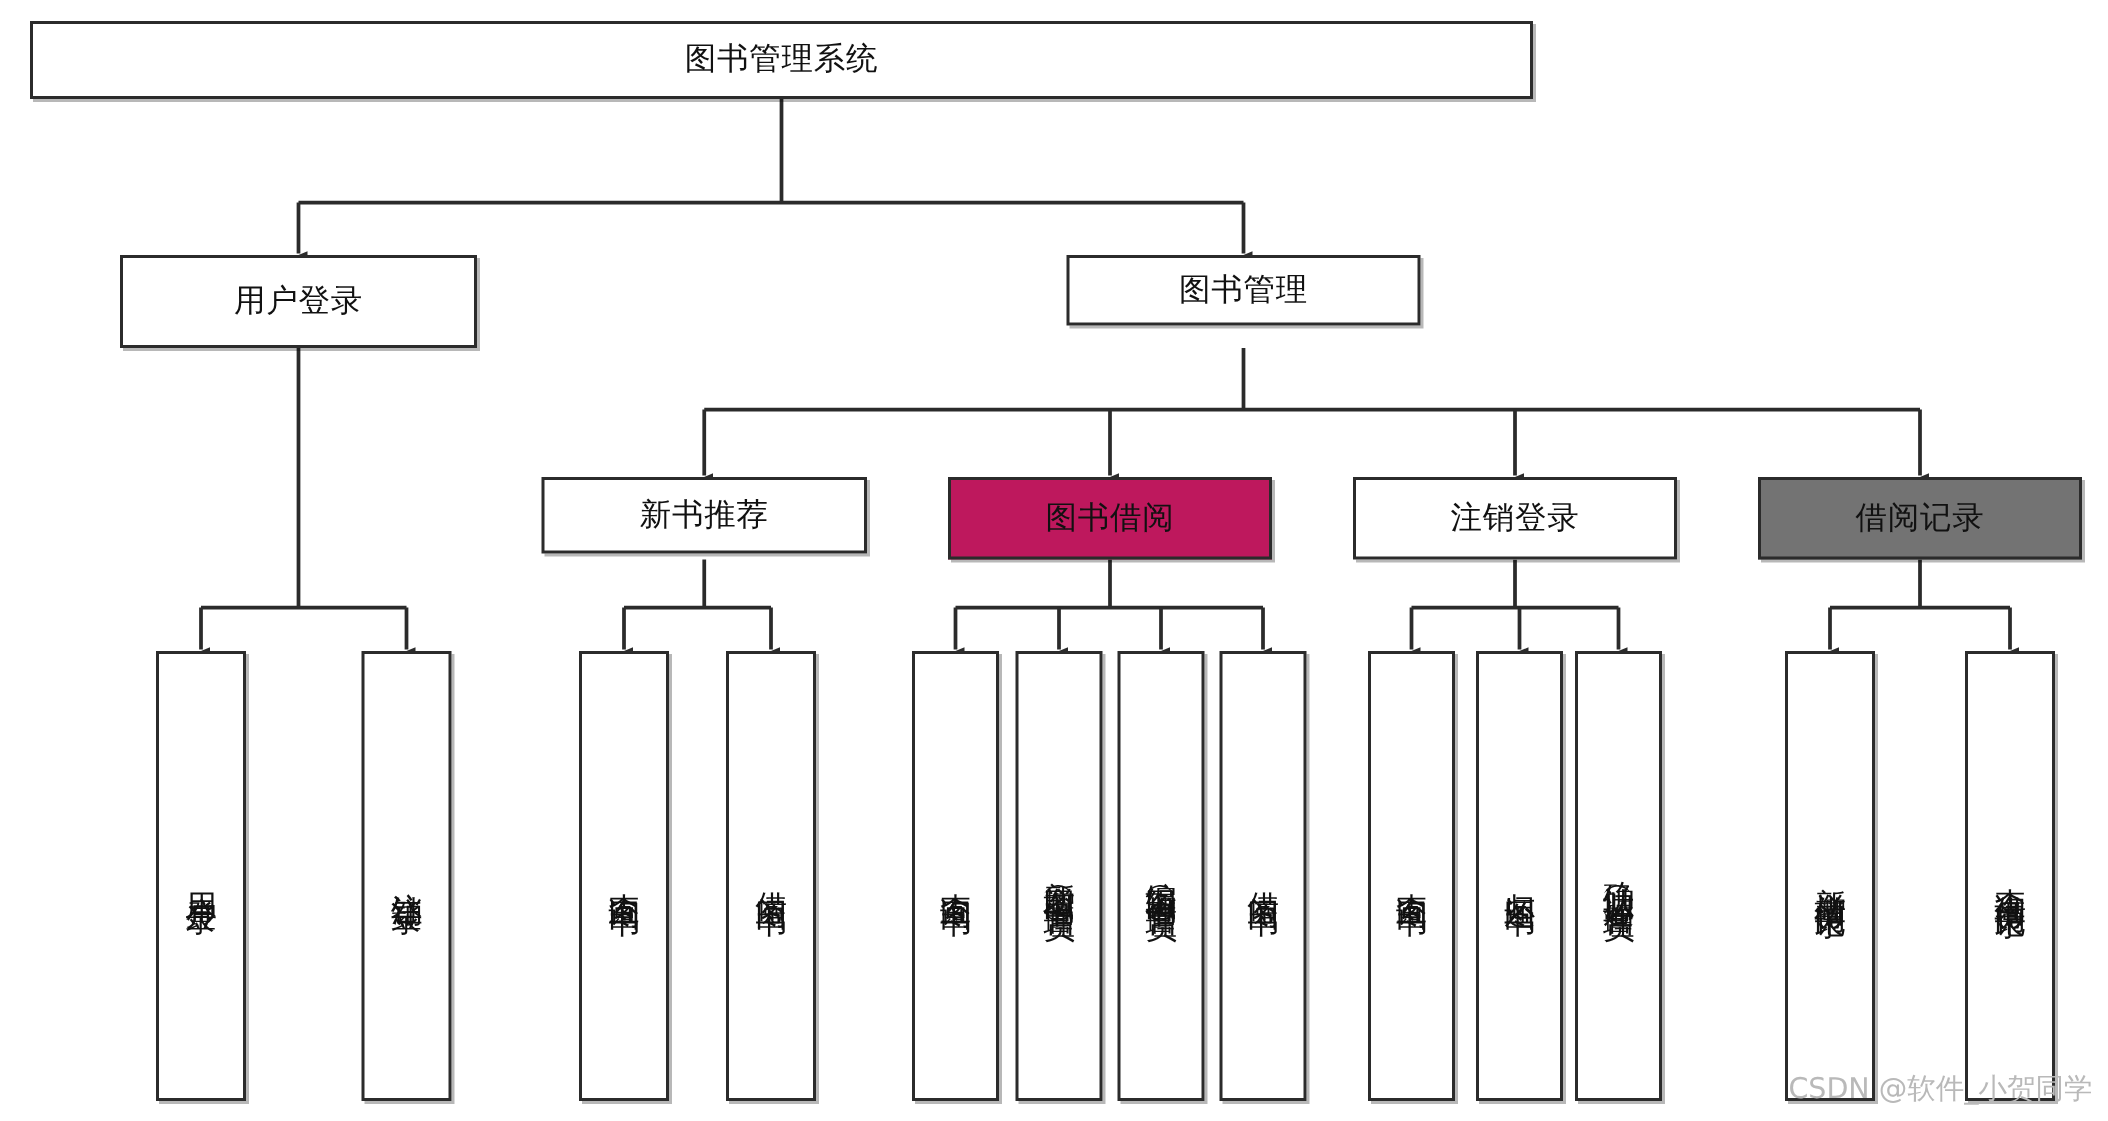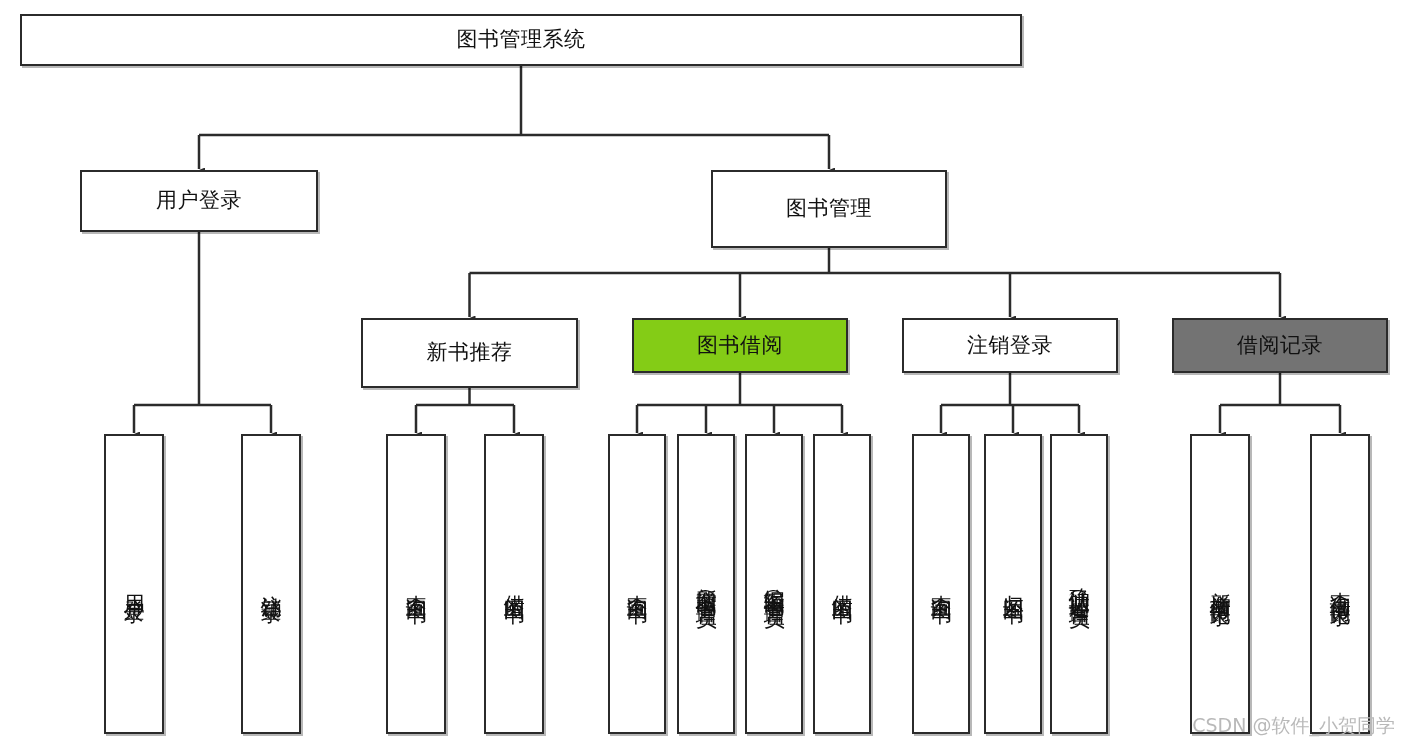--- a/index.html
+++ b/index.html
@@ -117,27 +117,27 @@
       </g>
   </svg>
 
   <div id="nodes-layer">
       <div class="node-box horizontal" style="left: 20px; top: 14px; width: 1002px; height: 52px; border-color: rgb(43, 43, 43); background: rgb(255, 255, 255);">
         <span class="node-label" style="color: rgb(17, 17, 17);">图书管理系统</span>
       </div>
       <div class="node-box horizontal" style="left: 80px; top: 170px; width: 238px; height: 62px; border-color: rgb(43, 43, 43); background: rgb(255, 255, 255);">
         <span class="node-label" style="color: rgb(17, 17, 17);">用户登录</span>
       </div>
-      <div class="node-box horizontal" style="left: 711px; top: 170px; width: 236px; height: 78px; border-color: rgb(43, 43, 43); background: rgb(255, 255, 255);">
+      <div class="node-box horizontal" style="left: 711px; top: 170px; width: 236px; height: 47px; border-color: rgb(43, 43, 43); background: rgb(255, 255, 255);">
         <span class="node-label" style="color: rgb(17, 17, 17);">图书管理</span>
       </div>
-      <div class="node-box horizontal" style="left: 361px; top: 318px; width: 217px; height: 70px; border-color: rgb(43, 43, 43); background: rgb(255, 255, 255);">
+      <div class="node-box horizontal" style="left: 361px; top: 318px; width: 217px; height: 51px; border-color: rgb(43, 43, 43); background: rgb(255, 255, 255);">
         <span class="node-label" style="color: rgb(17, 17, 17);">新书推荐</span>
       </div>
-      <div class="node-box horizontal" style="left: 632px; top: 318px; width: 216px; height: 55px; border-color: rgb(43, 43, 43); background: #84cc16;">
+      <div class="node-box horizontal" style="left: 632px; top: 318px; width: 216px; height: 55px; border-color: rgb(43, 43, 43); background: #be185d;">
         <span class="node-label" style="color: rgb(17, 17, 17);">图书借阅</span>
       </div>
       <div class="node-box horizontal" style="left: 902px; top: 318px; width: 216px; height: 55px; border-color: rgb(43, 43, 43); background: rgb(255, 255, 255);">
         <span class="node-label" style="color: rgb(17, 17, 17);">注销登录</span>
       </div>
       <div class="node-box horizontal" style="left: 1172px; top: 318px; width: 216px; height: 55px; border-color: rgb(43, 43, 43); background: #737373;">
         <span class="node-label" style="color: rgb(17, 17, 17);">借阅记录</span>
       </div>
       <div class="node-box vertical" style="left: 104px; top: 434px; width: 60px; height: 300px; border-color: rgb(43, 43, 43); background: rgb(255, 255, 255);">
         <span class="node-label" style="color: rgb(17, 17, 17);">用户登录</span>

